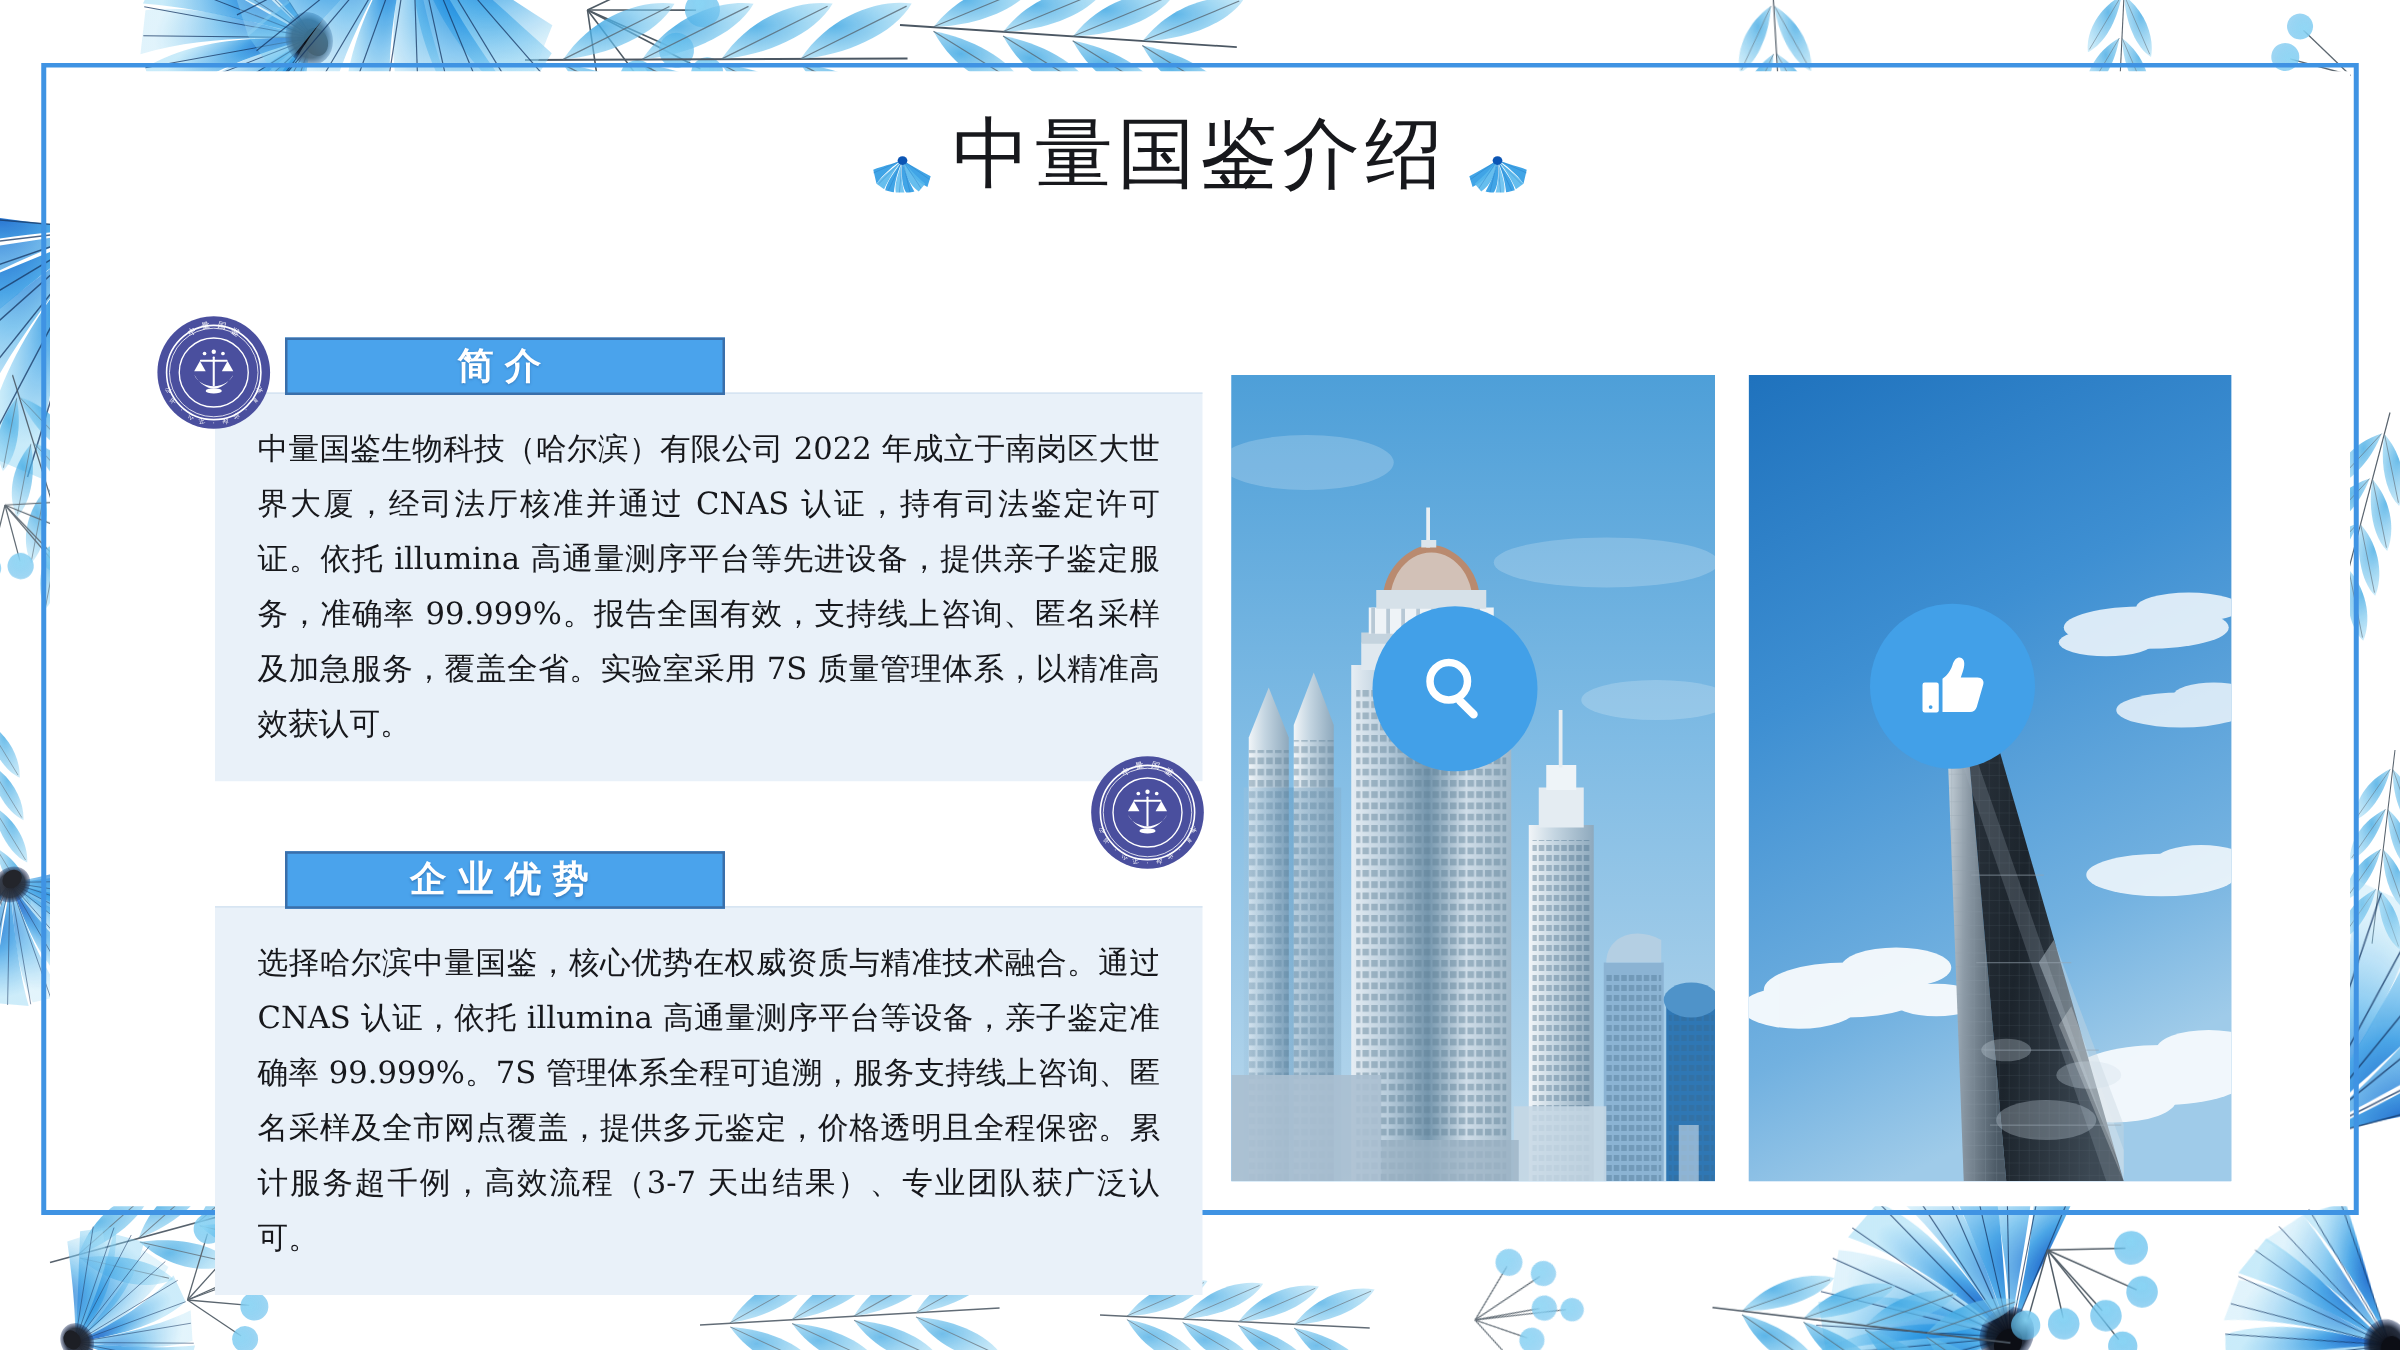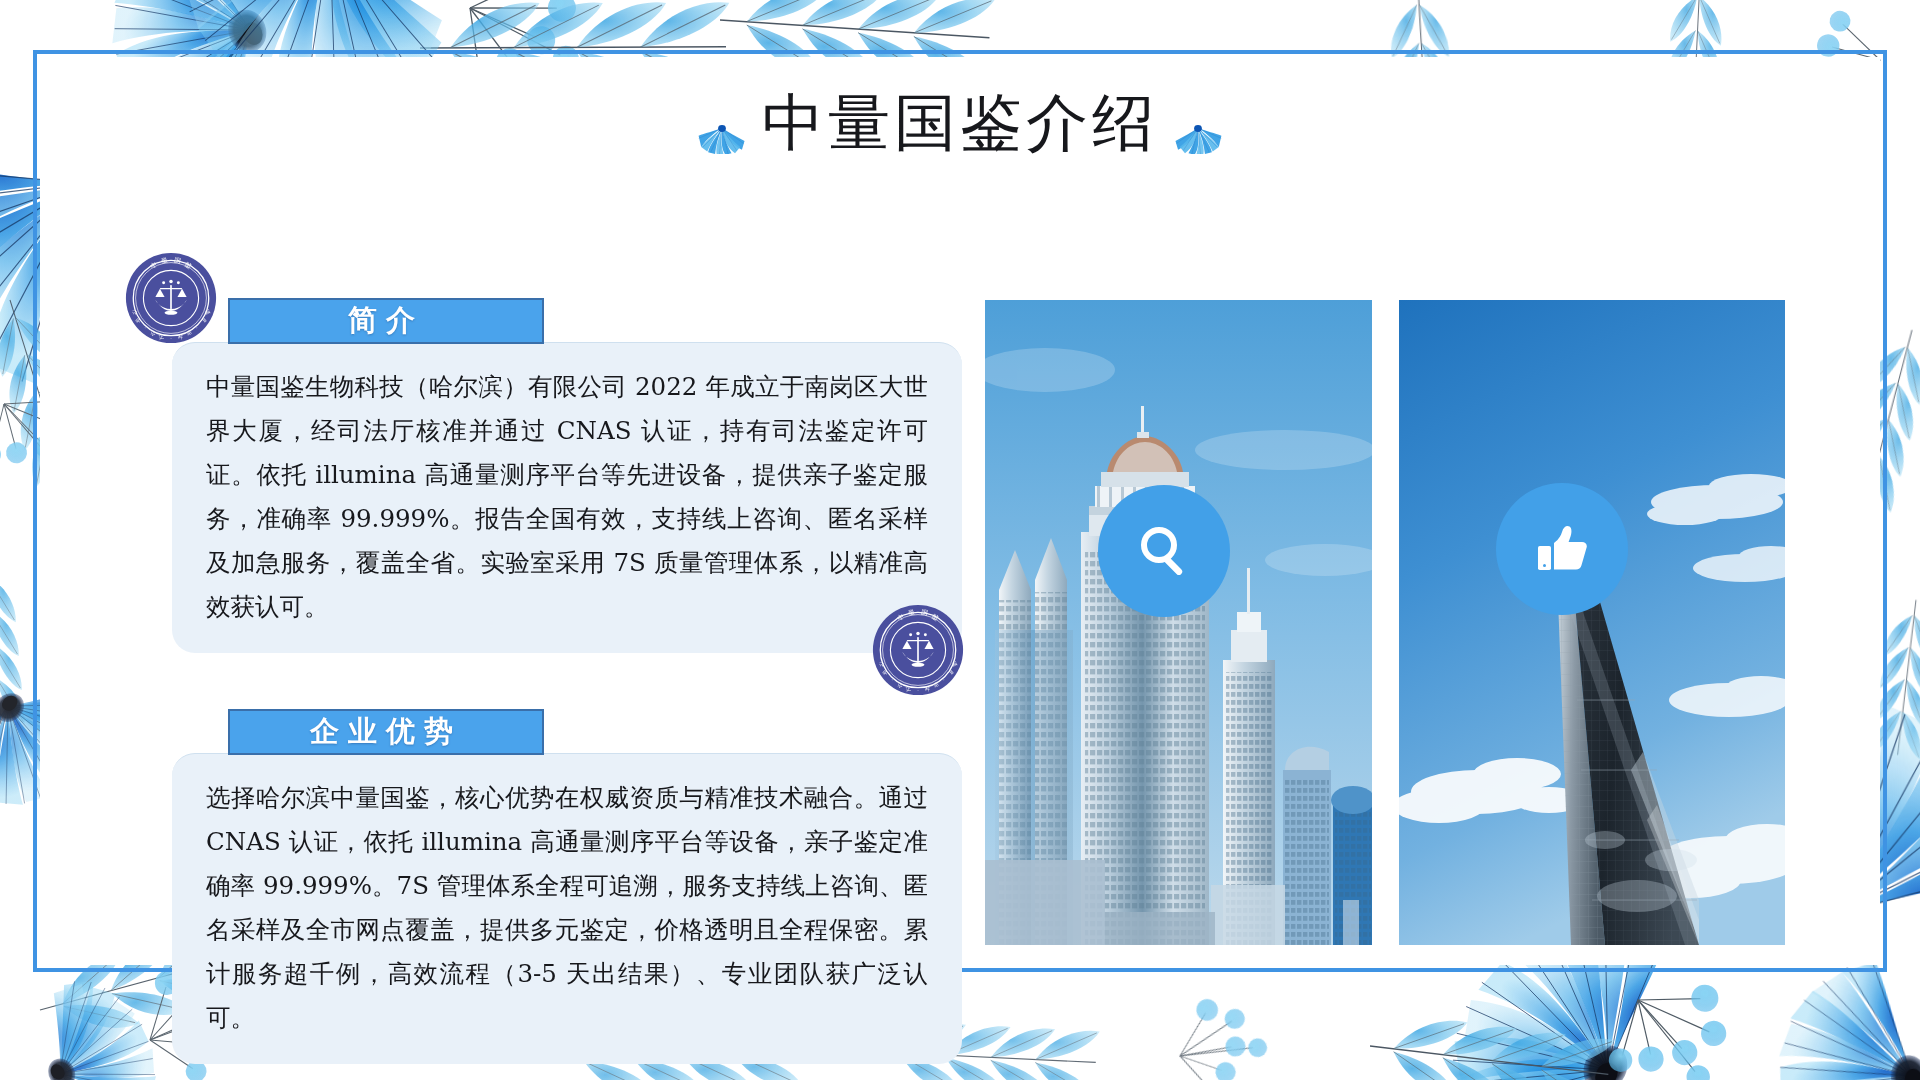--- a/index.html
+++ b/index.html
@@ -45,43 +45,41 @@
   .title-flower{ width:52px; height:52px; flex:0 0 auto; }
 
   
   .left-col{
     position:absolute; left:172px; top:270px; width:790px;
     z-index:6;
   }
 
   .badge{
     position:relative;
-    width:316px; height:46px;
+    width:352px; height:46px;
     background:#4aa3ec;
     border:2px solid #3a6faa;
     display:flex; align-items:center; justify-content:center;
     margin-left:56px;
     z-index:8;
-    margin-top:28px;
   }
   .badge-text{
     font-family:"DejaVu Serif", serif;
     font-size:29px; font-weight:bold; color:#ffffff;
     letter-spacing:9px;
     text-shadow:0 1px 2px rgba(30,80,140,.45);
   }
 
   .para-box{
     background:#e9f1f9;
     border-top:1px solid #cfe0ef;
     padding:22px 34px 24px 34px;
     margin-top:-2px;
     position:relative;
     z-index:5;
-    border-radius:23px;
   }
   .para-box p{
     font-family:"DejaVu Serif", serif;
     font-size:24.5px;
     line-height:44px;
     color:#17181c;
     text-align:justify;
     text-justify:inter-ideograph;
   }
 
@@ -407,21 +405,21 @@
     <div class="para-box">
       <p>中量国鉴生物科技（哈尔滨）有限公司 2022 年成立于南岗区大世界大厦，经司法厅核准并通过 CNAS 认证，持有司法鉴定许可证。依托 illumina 高通量测序平台等先进设备，提供亲子鉴定服务，准确率 99.999%。报告全国有效，支持线上咨询、匿名采样及加急服务，覆盖全省。实验室采用 7S 质量管理体系，以精准高效获认可。</p>
     </div>
   </div>
 
   <div class="block-2">
     <div class="badge">
       <span class="badge-text">企业优势</span>
     </div>
     <div class="para-box">
-      <p>选择哈尔滨中量国鉴，核心优势在权威资质与精准技术融合。通过 CNAS 认证，依托 illumina 高通量测序平台等设备，亲子鉴定准确率 99.999%。7S 管理体系全程可追溯，服务支持线上咨询、匿名采样及全市网点覆盖，提供多元鉴定，价格透明且全程保密。累计服务超千例，高效流程（3-5 天出结果）、专业团队获广泛认可。</p>
+      <p>选择哈尔滨中量国鉴，核心优势在权威资质与精准技术融合。通过 CNAS 认证，依托 illumina 高通量测序平台等设备，亲子鉴定准确率 99.999%。7S 管理体系全程可追溯，服务支持线上咨询、匿名采样及全市网点覆盖，提供多元鉴定，价格透明且全程保密。累计服务超千例，高效流程（3-7 天出结果）、专业团队获广泛认可。</p>
     </div>
   </div>
 
 </div>
 
 <div class="photos">
 
   <div class="photo">
     <svg viewBox="0 0 388 645" preserveAspectRatio="xMidYMid slice" width="388" height="645">
       <defs>

